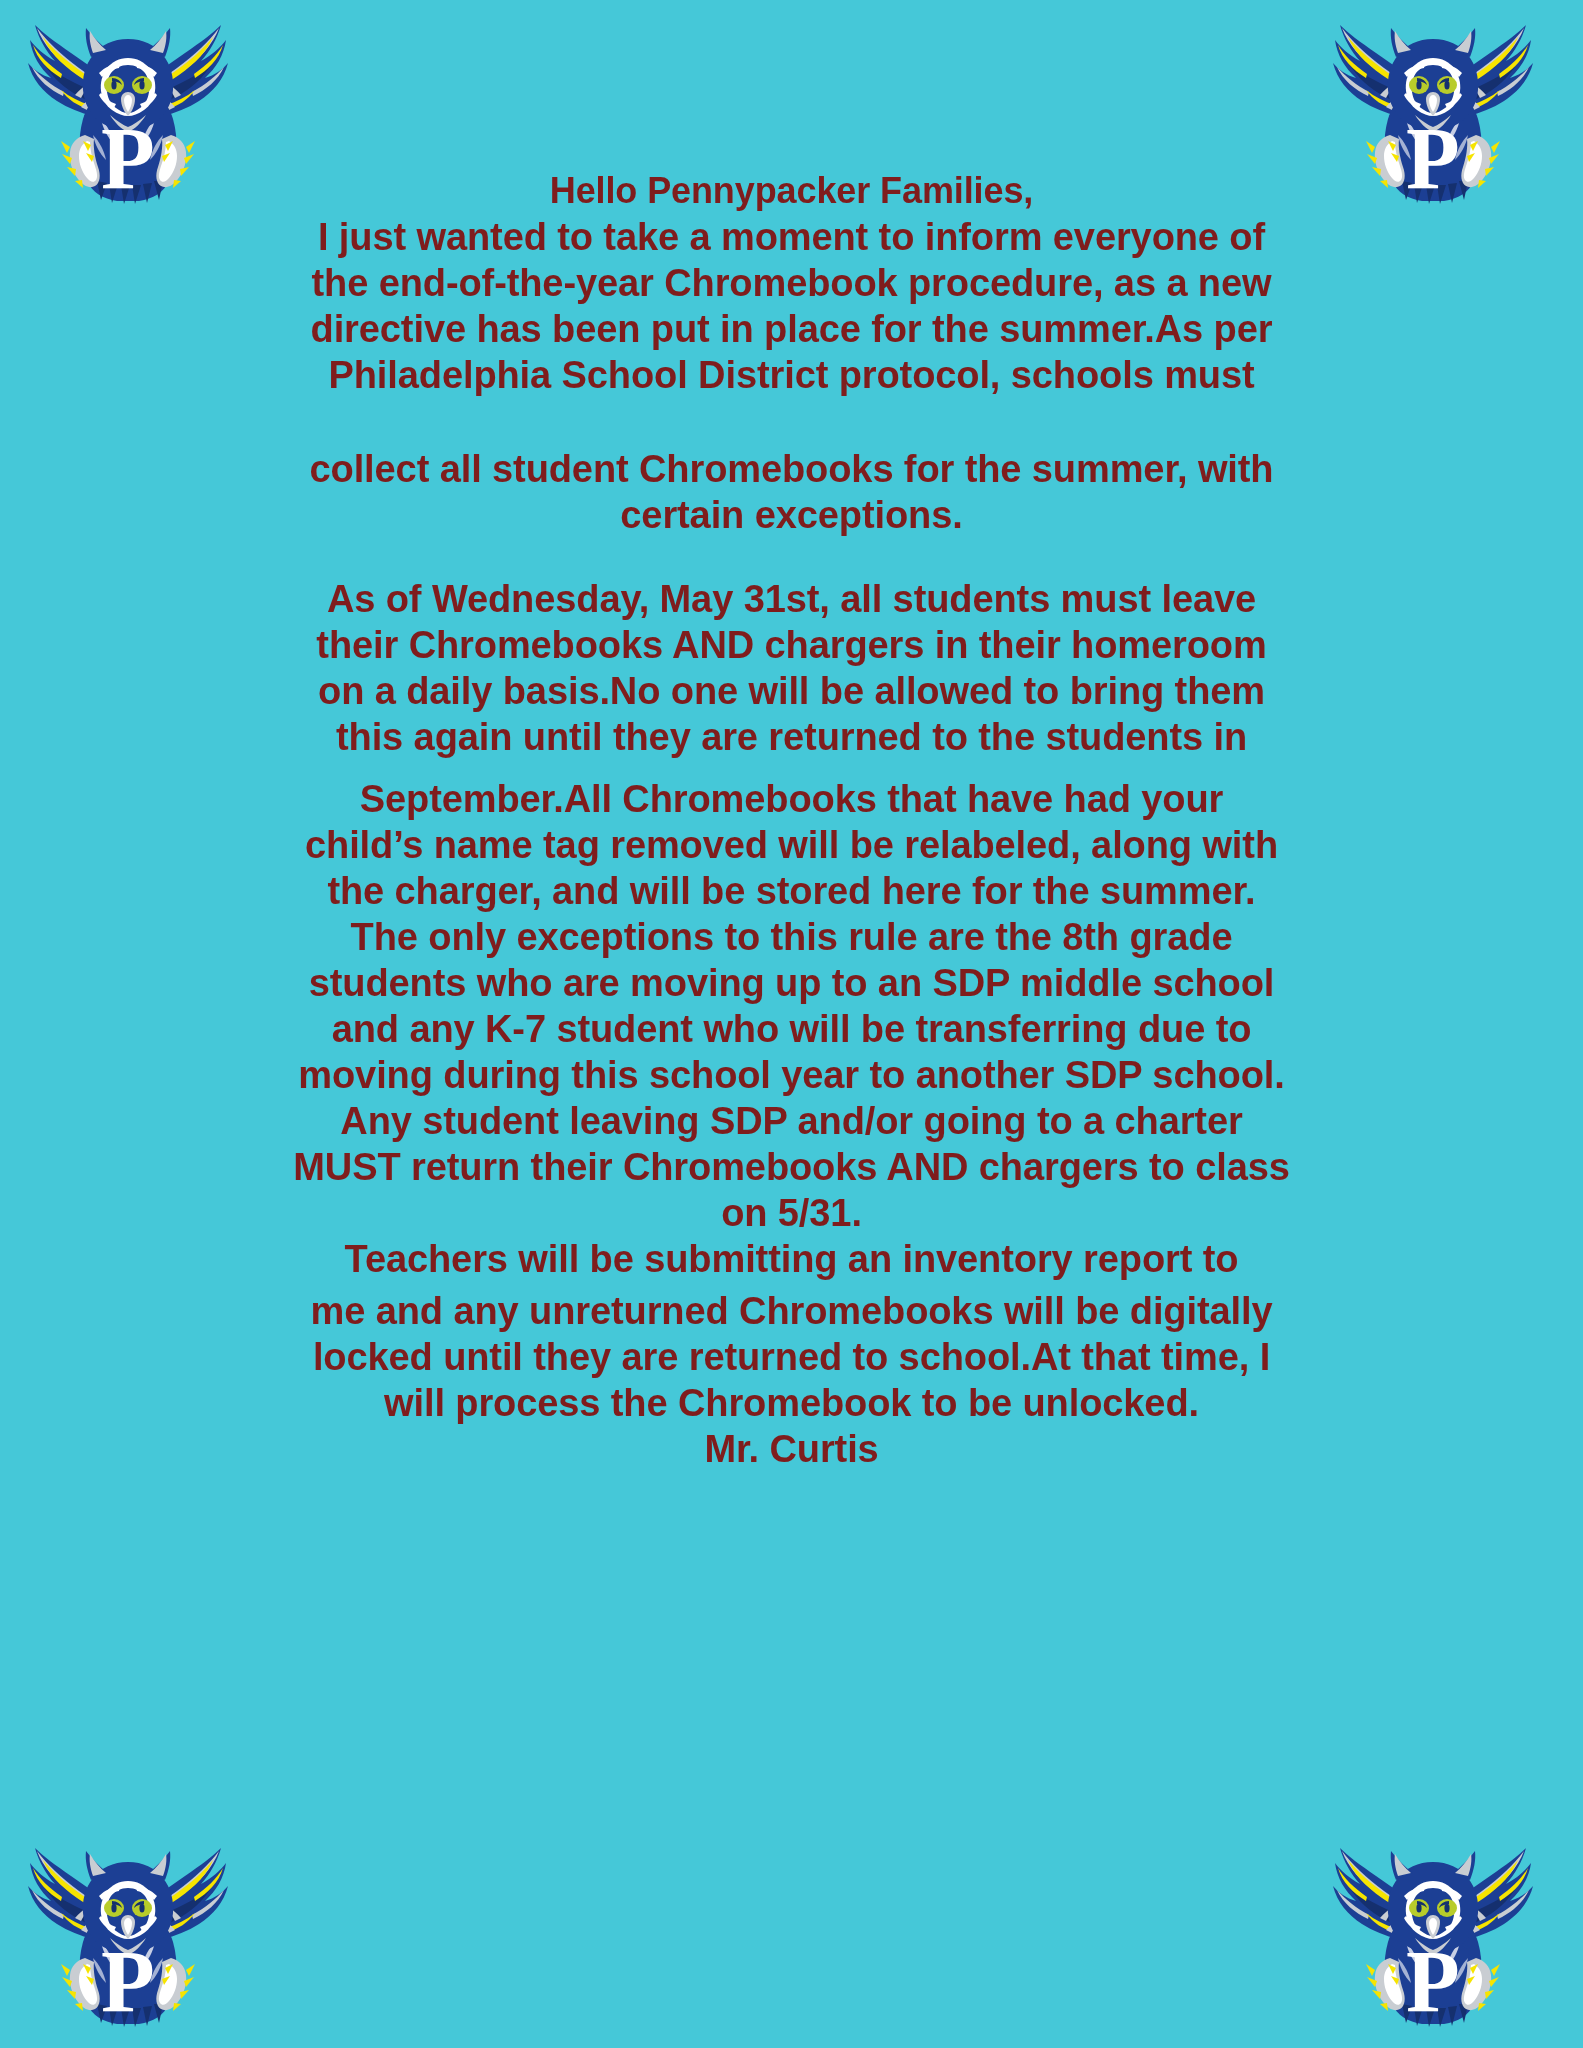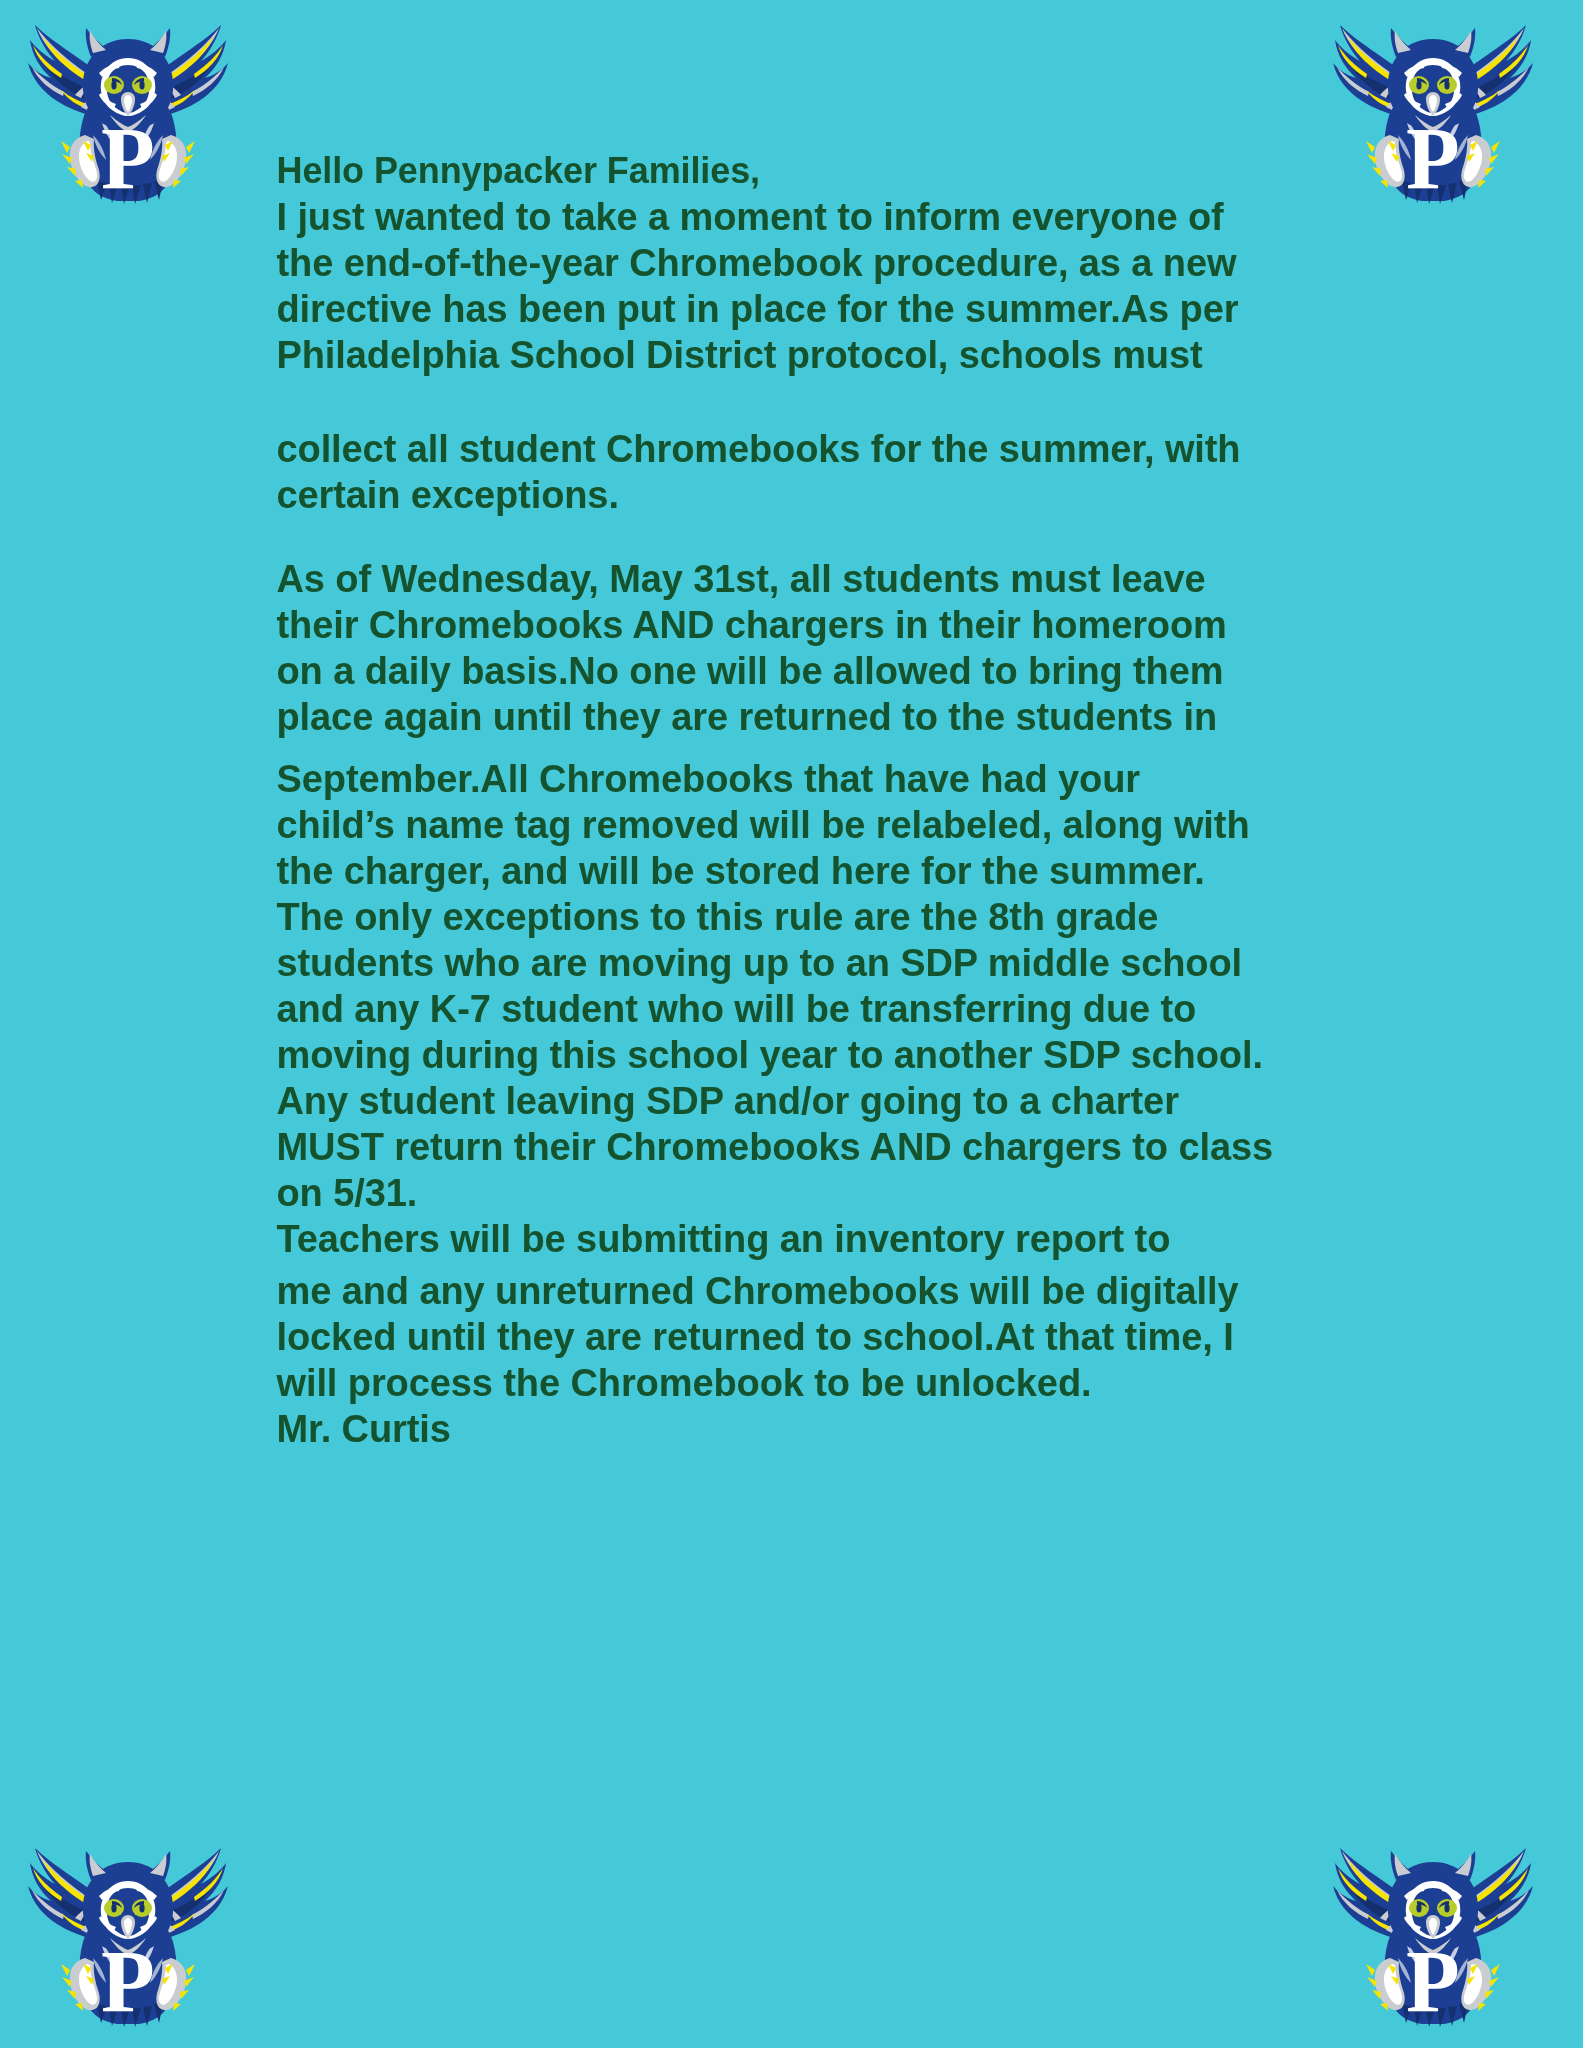--- a/index.html
+++ b/index.html
@@ -27,23 +27,24 @@
   .owl-tl { left: 13px;  top: -5px; }
   .owl-tr { left: 1318px; top: -5px; }
   .owl-bl { left: 13px;  top: 1818px; }
   .owl-br { left: 1318px; top: 1818px; }
 
   
   .letter {
     position: absolute;
     left: 50%;
     transform: translateX(-50%);
-    top: 148px;
+    top: 168px;
     width: 1030px;
-    color: #14532d;
+    text-align: center;
+    color: #7f1d1d;
     font-family: "Liberation Sans Narrow", "Liberation Sans", sans-serif;
     font-weight: bold;
     font-size: 38px;
     line-height: 46px;
     letter-spacing: -0.1px;
   }
   .letter .para { margin: 0; }
   .letter .ln {
     display: block;
     white-space: nowrap;
@@ -358,21 +359,21 @@
       <span class="ln" style="transform: scaleX(1);">directive has been put in place for the summer.As per</span>
       <span class="ln" style="transform: scaleX(1);">Philadelphia School District protocol, schools must</span>
       <span class="ln" style="transform: scaleX(1); margin-top: 48px;">collect all student Chromebooks for the summer, with</span>
       <span class="ln" style="transform: scaleX(1);">certain exceptions.</span>
     </p>
 
     <p class="para">
       <span class="ln" style="transform: scaleX(1); margin-top: 38px;">As of Wednesday, May 31st, all students must leave</span>
       <span class="ln" style="transform: scaleX(1);">their Chromebooks AND chargers in their homeroom</span>
       <span class="ln" style="transform: scaleX(1);">on a daily basis.No one will be allowed to bring them</span>
-      <span class="ln" style="transform: scaleX(1);">place again until they are returned to the students in</span>
+      <span class="ln" style="transform: scaleX(1);">this again until they are returned to the students in</span>
       <span class="ln" style="transform: scaleX(1); margin-top: 16px;">September.All Chromebooks that have had your</span>
       <span class="ln" style="transform: scaleX(1);">child’s name tag removed will be relabeled, along with</span>
       <span class="ln" style="transform: scaleX(1);">the charger, and will be stored here for the summer.</span>
     </p>
 
     <p class="para">
       <span class="ln" style="transform: scaleX(1);">The only exceptions to this rule are the 8th grade</span>
       <span class="ln" style="transform: scaleX(1);">students who are moving up to an SDP middle school</span>
       <span class="ln" style="transform: scaleX(1);">and any K-7 student who will be transferring due to</span>
       <span class="ln" style="transform: scaleX(1);">moving during this school year to another SDP school.</span>

